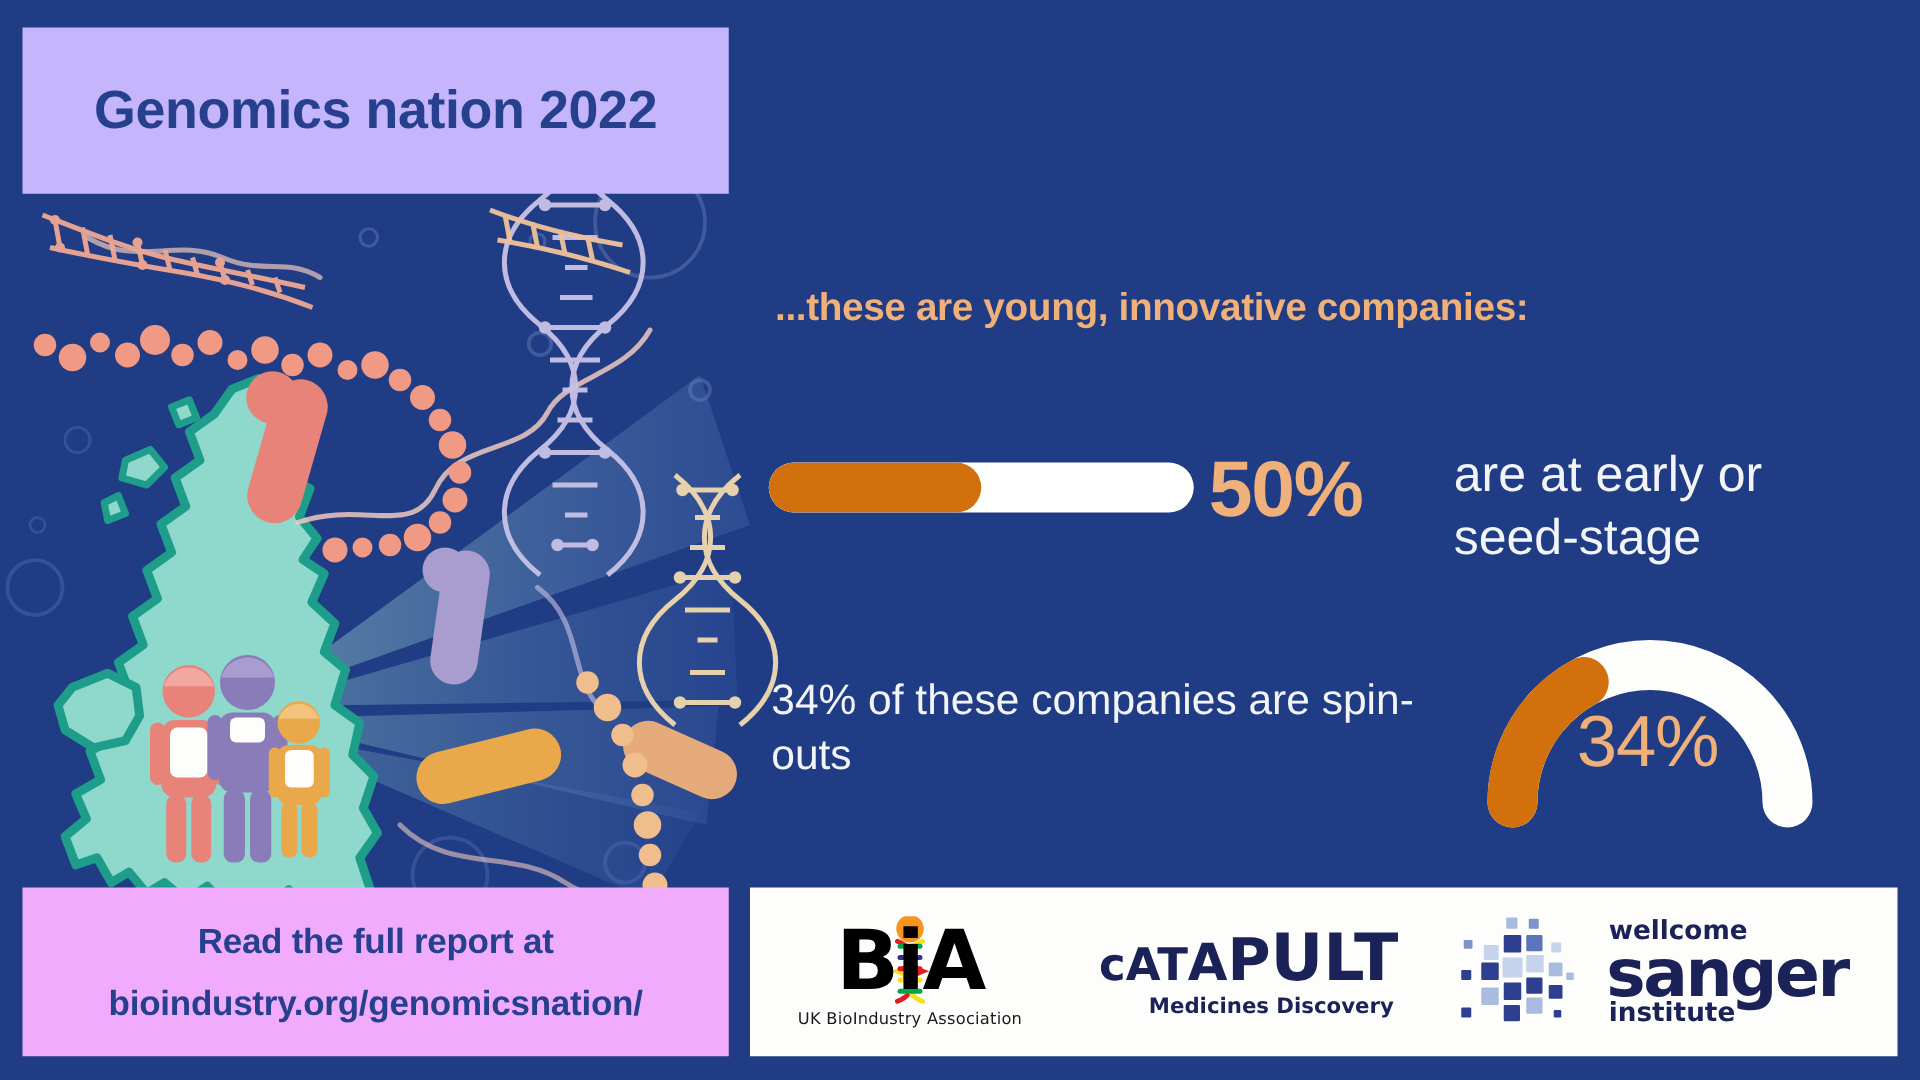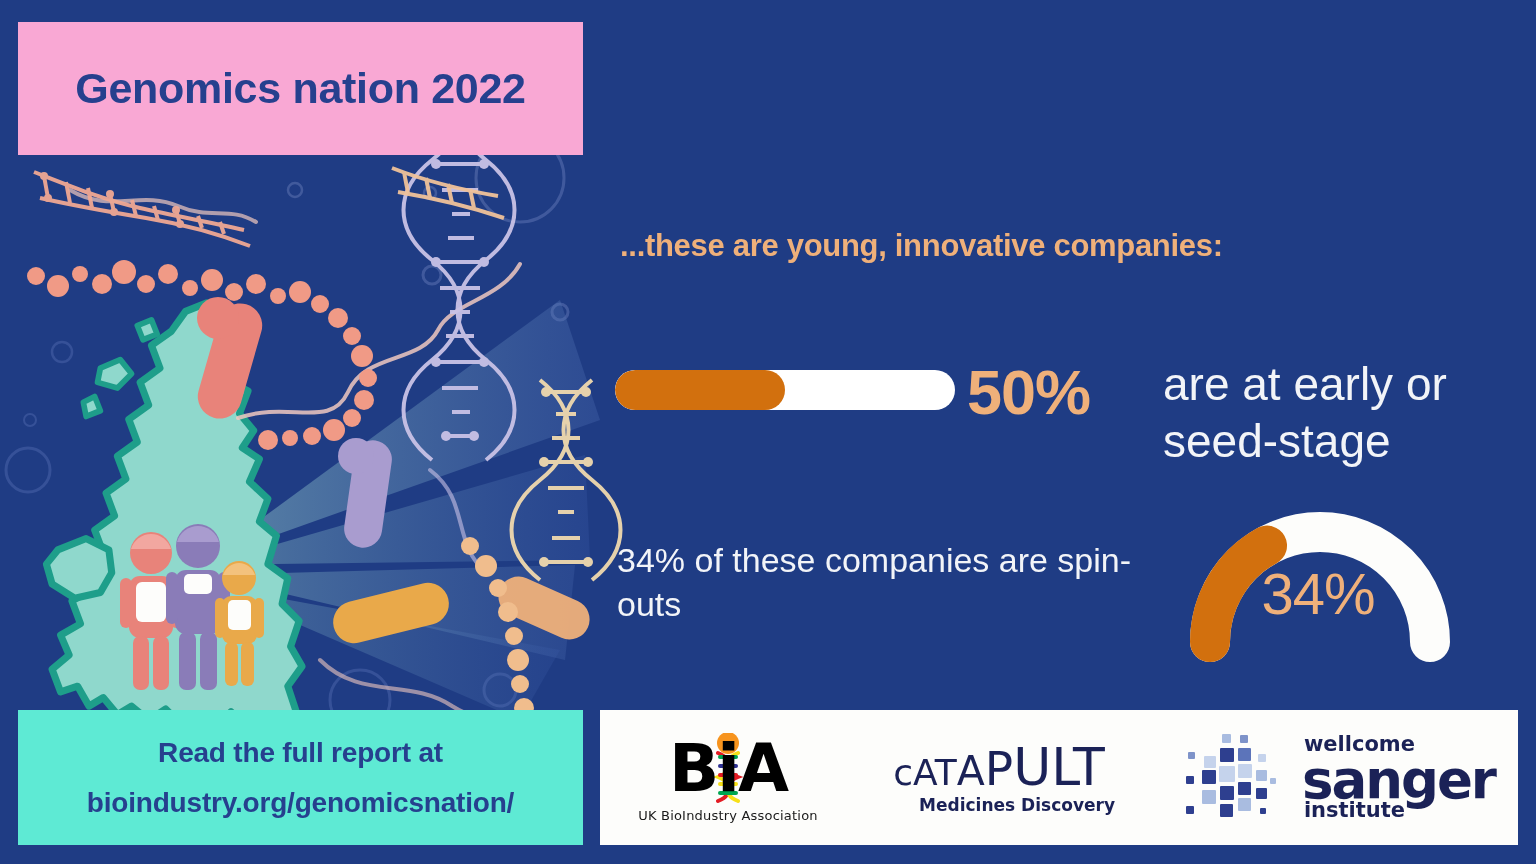--- a/index.html
+++ b/index.html
@@ -10,21 +10,21 @@
     position:relative;
   }
   .stage{position:absolute;inset:0;width:1536px;height:864px;overflow:hidden;}
 
   
   .art{position:absolute;inset:0;pointer-events:none;}
 
   
   #title-box{
     position:absolute;left:18px;top:22px;width:565px;height:133px;
-    background:#f9a8d4;display:flex;align-items:center;justify-content:center;
+    background:#c4b5fd;display:flex;align-items:center;justify-content:center;
   }
   #title-text{
     color:#26408e;font-size:43px;font-weight:bold;letter-spacing:-0.3px;
     font-family:"Liberation Sans", sans-serif;white-space:nowrap;
   }
 
   
   #headline{
     position:absolute;left:616px;top:28px;width:880px;
     color:#ffffff;font-size:40px;font-weight:bold;line-height:1.26;
@@ -44,67 +44,67 @@
   #progress-fill{
     position:absolute;left:0;top:0;height:40px;width:50%;
     background:#d2700e;border-radius:20px;
   }
   #stat-bar-value{
     position:absolute;left:352px;top:-4px;
     color:#efb07a;font-size:63px;font-weight:bold;letter-spacing:-1px;
   }
   #stat-bar-label{
     position:absolute;left:548px;top:-4px;width:330px;
-    color:#f2f4f8;font-size:46px;font-weight:normal;line-height:1.24;
+    color:#f2f4f8;font-size:40px;font-weight:normal;line-height:1.24;
   }
 
   
   #stat-arc-label{
     position:absolute;left:617px;top:538px;width:520px;
     color:#f2f4f8;font-size:34px;font-weight:normal;line-height:1.3;
   }
   #arc-gauge{position:absolute;left:1155px;top:492px;width:330px;height:175px;}
   #arc-gauge svg{display:block;}
   #arc-value{
     position:absolute;left:68px;top:68px;width:190px;text-align:center;
     color:#efb07a;font-size:58px;font-weight:normal;letter-spacing:-1px;
   }
 
   
   #footer-left{
     position:absolute;left:18px;top:710px;width:565px;height:135px;
-    background:#5eead4;display:flex;flex-direction:column;
+    background:#f0abfc;display:flex;flex-direction:column;
     align-items:center;justify-content:center;gap:12px;
   }
   #footer-left div{
     color:#26408e;font-size:28px;font-weight:bold;text-align:center;
     line-height:1.34;letter-spacing:-0.2px;
   }
   #footer-right{
     position:absolute;left:600px;top:710px;width:918px;height:135px;
     background:#fdfdfb;display:flex;align-items:center;justify-content:space-around;
   }
-  .logo{display:flex;align-items:center;justify-content:flex-end;}
+  .logo{display:flex;align-items:center;justify-content:flex-start;}
 
   
   #logo-bia{flex-direction:column;width:210px;}
   #bia-mark{position:relative;height:72px;width:200px;}
   #bia-letters{
     position:absolute;left:0;top:0;width:200px;height:72px;
     color:#000000;font-size:66px;font-weight:bold;letter-spacing:-2px;
     font-family:"DejaVu Sans", sans-serif;line-height:72px;text-align:center;
   }
   #bia-caption{
     color:#1a1a1a;font-size:13px;font-weight:normal;margin-top:3px;
     font-family:"DejaVu Sans", sans-serif;letter-spacing:0.2px;
   }
 
   
   #logo-catapult{flex-direction:column;width:240px;}
-  #cat-word{color:#1b2257;font-weight:normal;line-height:1;white-space:nowrap;font-family:"DejaVu Sans", sans-serif;}
+  #cat-word{color:#1b2257;font-weight:bold;line-height:1;white-space:nowrap;font-family:"DejaVu Sans", sans-serif;}
   #cat-word span{vertical-align:baseline;}
   .cat-s1{font-size:36px;}
   .cat-s2{font-size:41px;}
   .cat-s3{font-size:47px;}
   .cat-s4{font-size:52px;}
   #cat-sub{color:#1b2257;font-size:17px;font-weight:bold;margin-top:2px;
     font-family:"DejaVu Sans", sans-serif;align-self:flex-end;margin-right:4px;}
 
   
   #logo-sanger{width:330px;gap:16px;}

